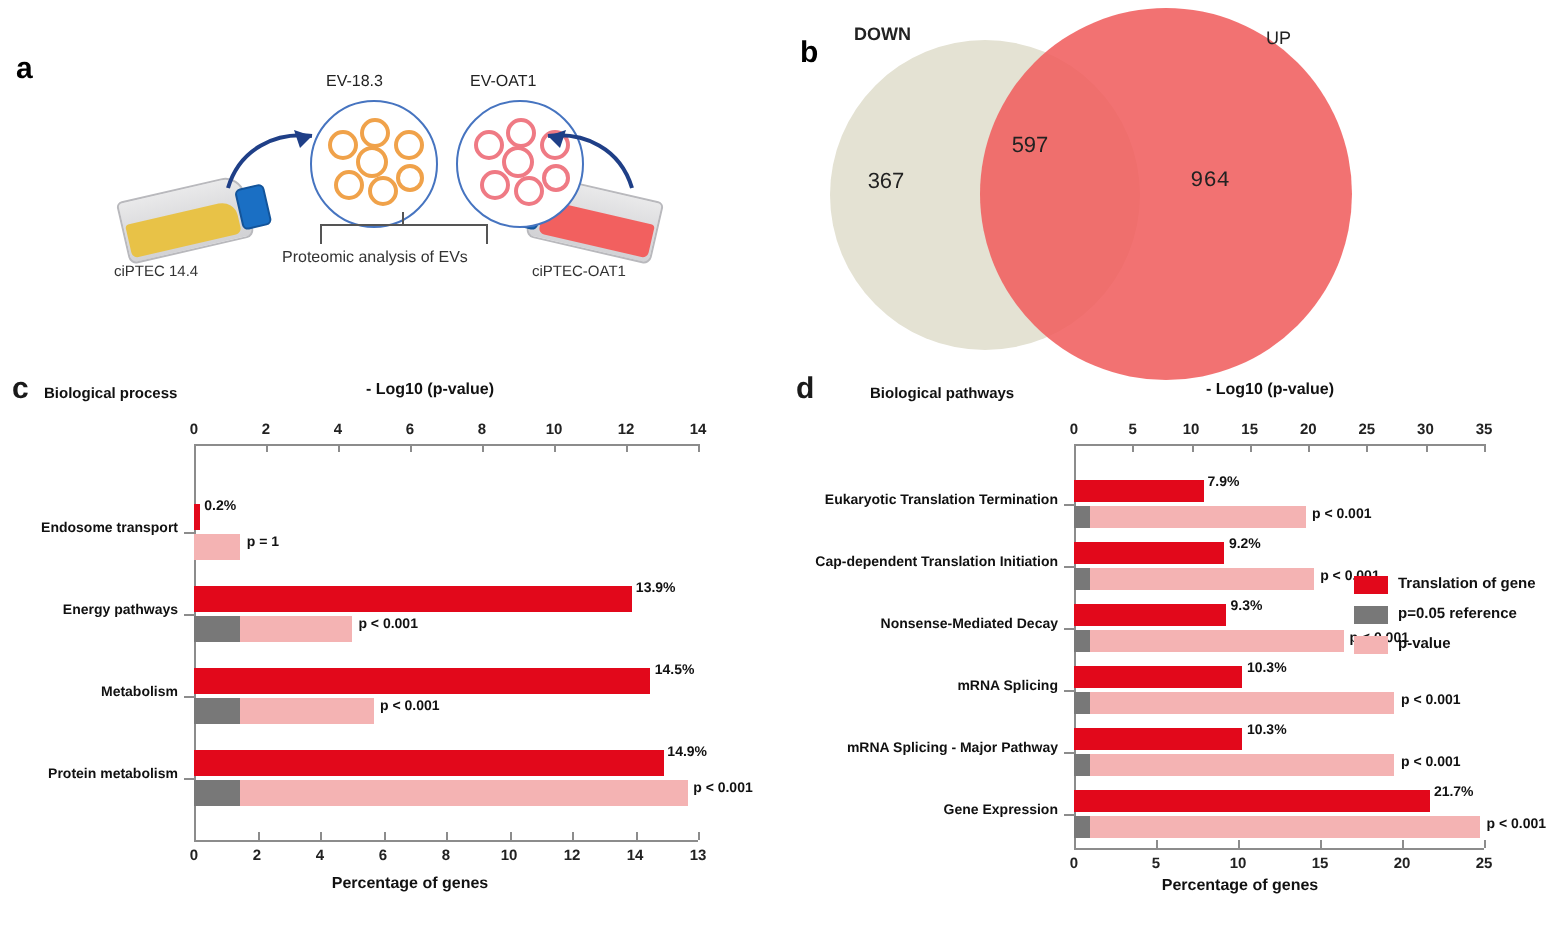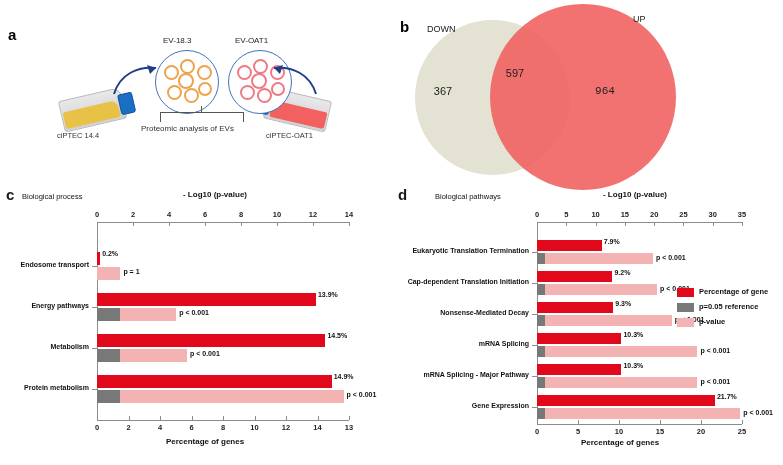--- a/index.html
+++ b/index.html
@@ -36,21 +36,21 @@
   #panel-b .letter{left:10px;top:18px;}
   .venn-c{position:absolute;border-radius:50%;}
   .venn-left{background:#e4e2d3;}
   .venn-right{background:rgba(240,95,95,0.88);}
   .venn-num{position:absolute;font-size:11px;color:#222;text-align:center;}
   .venn-lab{position:absolute;font-size:9px;color:#222;}
 
   
   .chart-panel{position:absolute;}
   .cp-letter{position:absolute;font-weight:bold;font-size:15px;}
-  .cat-axis-title{position:absolute;font-size:7.5px;font-weight:normal;color:#111;}
+  .cat-axis-title{position:absolute;font-size:7.5px;font-weight:bold;color:#111;}
   .top-axis-title{position:absolute;font-size:8px;font-weight:bold;color:#111;}
   .bot-axis-title{position:absolute;font-size:8px;font-weight:bold;color:#111;}
   .axis-line{position:absolute;background:#8c8c8c;}
   .tick{position:absolute;background:#8c8c8c;width:1px;}
   .ticklab{position:absolute;font-size:7.5px;font-weight:bold;color:#222;text-align:center;}
   .catlab{position:absolute;font-size:7px;font-weight:bold;color:#111;text-align:right;white-space:nowrap;}
   .cattick{position:absolute;background:#8c8c8c;height:1px;width:5px;}
 
   .bar{position:absolute;}
   .bar-red{background:#e2081b;}
@@ -123,21 +123,21 @@
   <div class="analysis-label" style="left:141px;top:124px;">Proteomic analysis of EVs</div>
 </div>
 
 <div id="panel-b">
   <div class="panel-letter letter">b</div>
   <div class="venn-c venn-left" style="left:25px;top:20px;width:155px;height:155px;"></div>
   <div class="venn-c venn-right" style="left:100px;top:4px;width:186px;height:186px;"></div>
   <div class="venn-num" style="left:33px;top:85px;width:40px;">367</div>
   <div class="venn-num" style="left:105px;top:67px;width:40px;">597</div>
   <div class="venn-num" style="left:195px;top:85px;width:40px;font-family:Liberation Mono, monospace;">964</div>
-  <div class="venn-lab" style="left:37px;top:24px;">DOWN</div>
+  <div class="venn-lab" style="left:37px;top:12px;font-weight:bold;">DOWN</div>
   <div class="venn-lab" style="left:243px;top:14px;">UP</div>
 </div>
 
 <div class="chart-panel" id="panel-c" style="left:0;top:180px;width:390px;height:285px;">
     <div class="cp-letter" style="left: 6px; top: 6px;">c</div>
     <div class="cat-axis-title" style="left: 22px; top: 12px;">Biological process</div>
     <div class="top-axis-title" style="left: 135px; top: 10px; width: 160px; text-align: center;">- Log10 (p-value)</div>
     <div class="bot-axis-title" style="left: 125px; top: 257px; width: 160px; text-align: center;">Percentage of genes</div>
     <div class="axis-line" style="left: 97px; top: 42px; width: 252px; height: 1px;"></div>
     <div class="tick" style="left: 97px; top: 42px; height: 4px;"></div>
@@ -279,21 +279,21 @@
     <div class="cattick" style="left: 142px; top: 227px;"></div>
     <div class="catlab" style="left: 2px; top: 222px; width: 137px;">Gene Expression</div>
     <div class="bar bar-pink" style="left: 147px; top: 228px; width: 203.243px; height: 11px;"></div>
     <div class="bar bar-gray" style="left: 147px; top: 228px; width: 7.61429px; height: 11px;"></div>
     <div class="bar bar-red" style="left: 147px; top: 215px; width: 177.94px; height: 11px;"></div>
     <div class="bar-val" style="left: 326.94px; top: 213px;">21.7%</div>
     <div class="bar-p" style="left: 353.243px; top: 229px;">p &lt; 0.001</div>
     <div class="legend" style="left: 287px; top: 107px;">
       <div class="legend-row">
         <div class="legend-sw" style="background: rgb(226, 8, 27);"></div>
-        <div class="legend-tx">Percentage of gene</div>
+        <div class="legend-tx">Translation of gene</div>
       </div>
       <div class="legend-row">
         <div class="legend-sw" style="background: rgb(120, 120, 120);"></div>
         <div class="legend-tx">p=0.05 reference</div>
       </div>
       <div class="legend-row">
         <div class="legend-sw" style="background: rgb(244, 179, 179);"></div>
         <div class="legend-tx">p-value</div>
       </div>
     </div>

